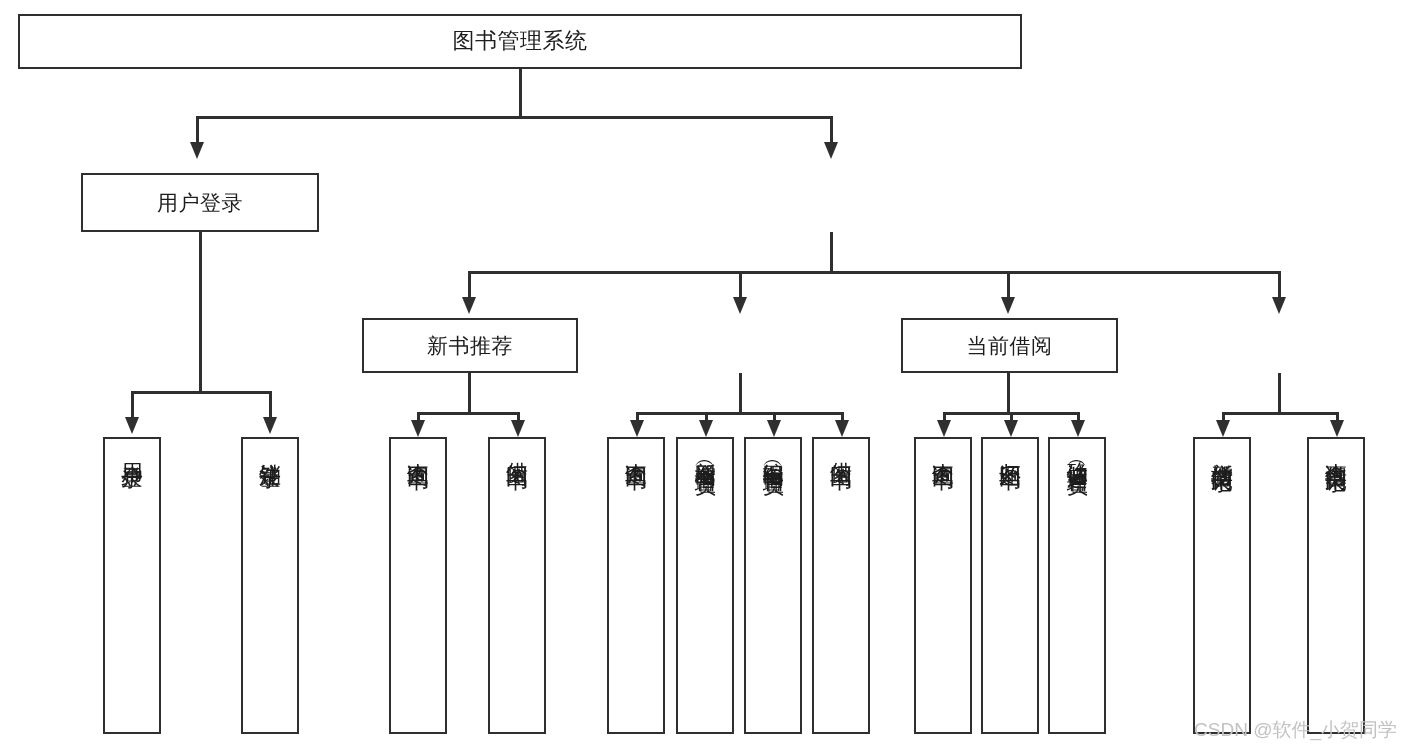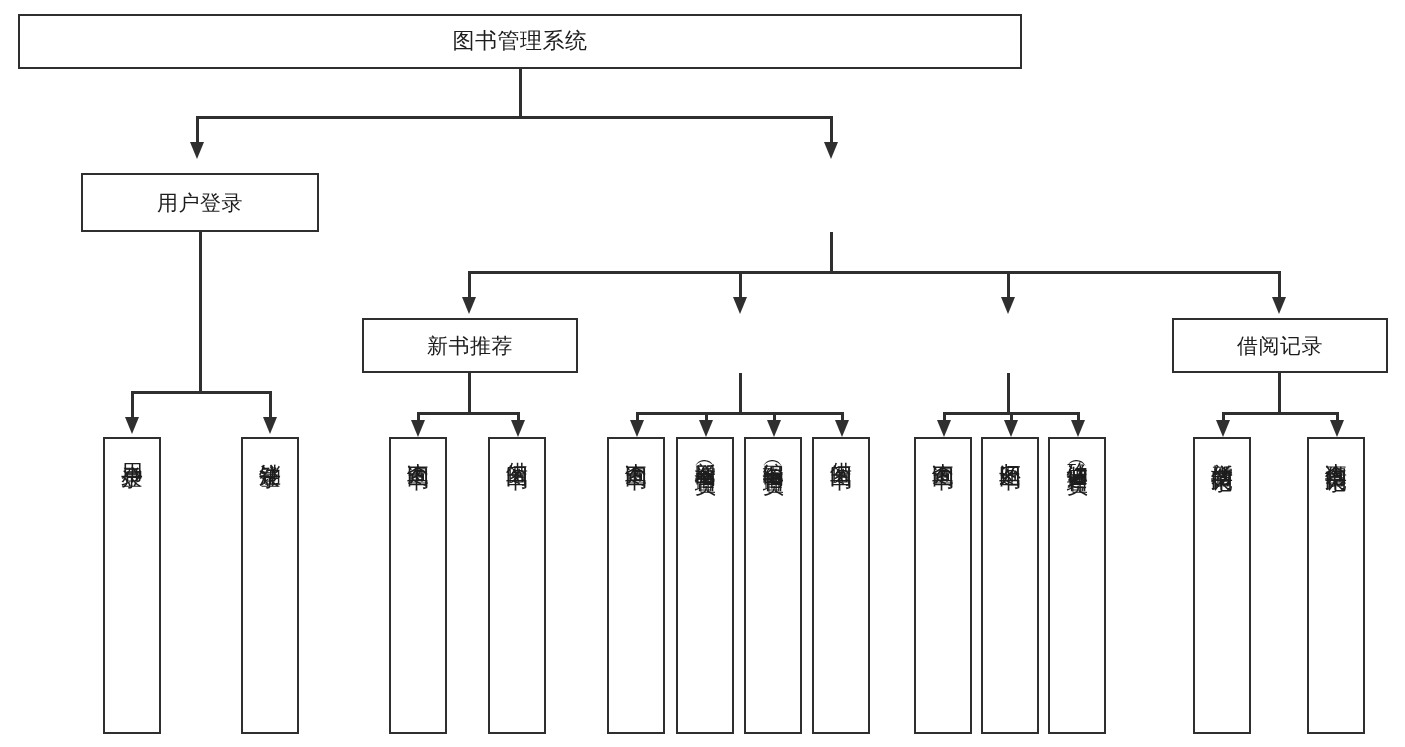--- a/index.html
+++ b/index.html
@@ -122,22 +122,22 @@
   <div class="edge vline" style="left:739px; top:271px; height:27px;"></div>
   <div class="arrow" style="left:733px; top:297px;"></div>
   <div class="edge vline" style="left:1007px; top:271px; height:27px;"></div>
   <div class="arrow" style="left:1001px; top:297px;"></div>
   <div class="edge vline" style="left:1278px; top:271px; height:27px;"></div>
   <div class="arrow" style="left:1272px; top:297px;"></div>
 
   <div class="node h" style="left:362px; top:318px; width:216px; height:55px;">
     <span class="label">新书推荐</span>
   </div>
-  <div class="node h" style="left:1172px; top:318px; width:216px; height:55px;">
-    <span class="label">借阅记录</span>
+  <div class="node h" style="left:901px; top:318px; width:217px; height:55px;">
+    <span class="label">当前借阅</span>
   </div>
 
   <div class="edge vline" style="left:468px; top:373px; height:40px;"></div>
   <div class="edge hline" style="left:417px; top:412px; width:103px;"></div>
   <div class="edge vline" style="left:417px; top:412px; height:16px;"></div>
   <div class="arrow" style="left:411px; top:420px;"></div>
   <div class="edge vline" style="left:517px; top:412px; height:16px;"></div>
   <div class="arrow" style="left:511px; top:420px;"></div>
 
   <div class="edge vline" style="left:739px; top:373px; height:40px;"></div>
@@ -204,14 +204,15 @@
     <span class="label">确认归还（管理员）</span>
   </div>
 
   <div class="node v" style="left:1193px; top:437px; width:58px; height:297px;">
     <span class="label">新增借阅记录</span>
   </div>
   <div class="node v" style="left:1307px; top:437px; width:58px; height:297px;">
     <span class="label">查询借阅记录</span>
   </div>
 
+  <div id="watermark">CSDN @软件_小贺同学</div>
 
 </div>
 
 </body></html>

